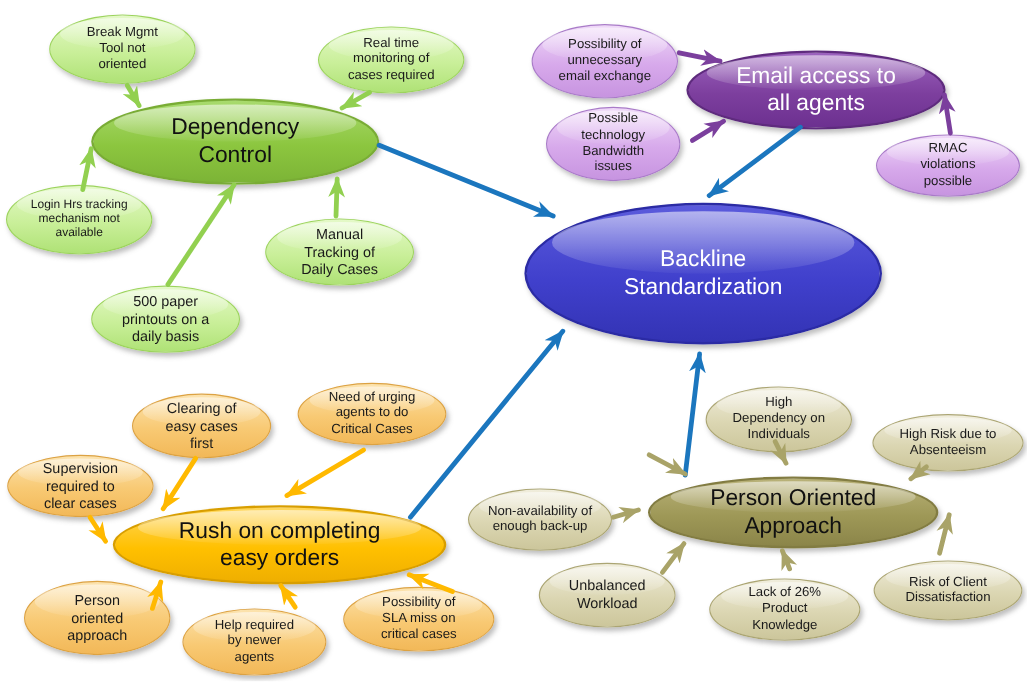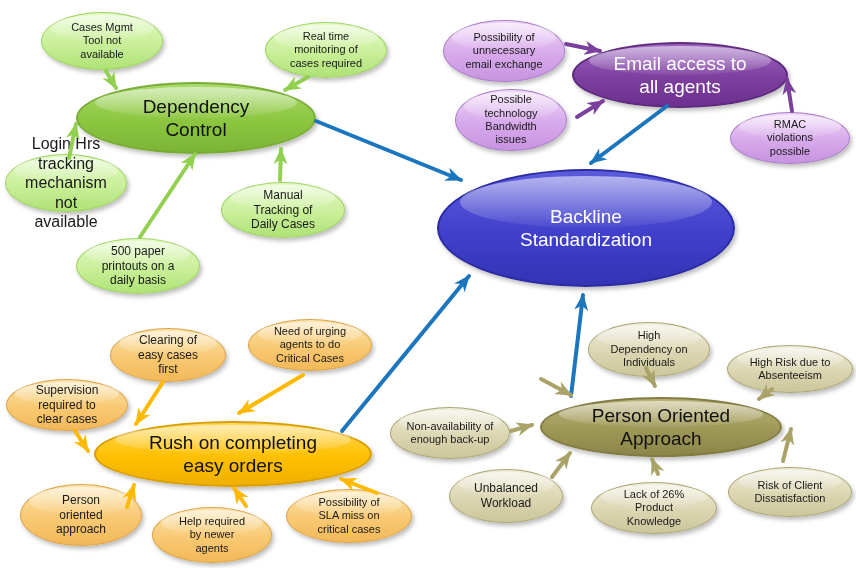--- a/index.html
+++ b/index.html
@@ -57,26 +57,26 @@
 
   <div class="node main c-yellow-main" style="left:94px;top:421px;width:278px;height:66px;font-size:19px">
     <span style="max-width:200px">Rush on completing easy orders</span>
   </div>
 
   <div class="node main c-olive-main" style="left:540px;top:397px;width:242px;height:60px;font-size:19px">
     <span style="max-width:160px">Person Oriented Approach</span>
   </div>
 
   <div class="node c-green-sat" style="left:41px;top:12px;width:122px;height:58px;font-size:11px">
-    <span style="max-width:75px">Cases Mgmt Tool not available</span>
+    <span style="max-width:75px">Break Mgmt Tool not oriented</span>
   </div>
   <div class="node c-green-sat" style="left:265px;top:22px;width:122px;height:56px;font-size:11px">
     <span style="max-width:82px">Real time monitoring of cases required</span>
   </div>
-  <div class="node c-green-sat" style="left:5px;top:154px;width:122px;height:58px;font-size:16px">
+  <div class="node c-green-sat" style="left:5px;top:154px;width:122px;height:58px;font-size:10px">
     <span style="max-width:85px">Login Hrs tracking mechanism not available</span>
   </div>
   <div class="node c-green-sat" style="left:76px;top:238px;width:124px;height:56px;font-size:12px">
     <span style="max-width:92px">500 paper printouts on a daily basis</span>
   </div>
   <div class="node c-green-sat" style="left:221px;top:182px;width:124px;height:56px;font-size:12px">
     <span style="max-width:78px">Manual Tracking of Daily Cases</span>
   </div>
 
   <div class="node c-purple-sat" style="left:443px;top:20px;width:122px;height:62px;font-size:11px">

